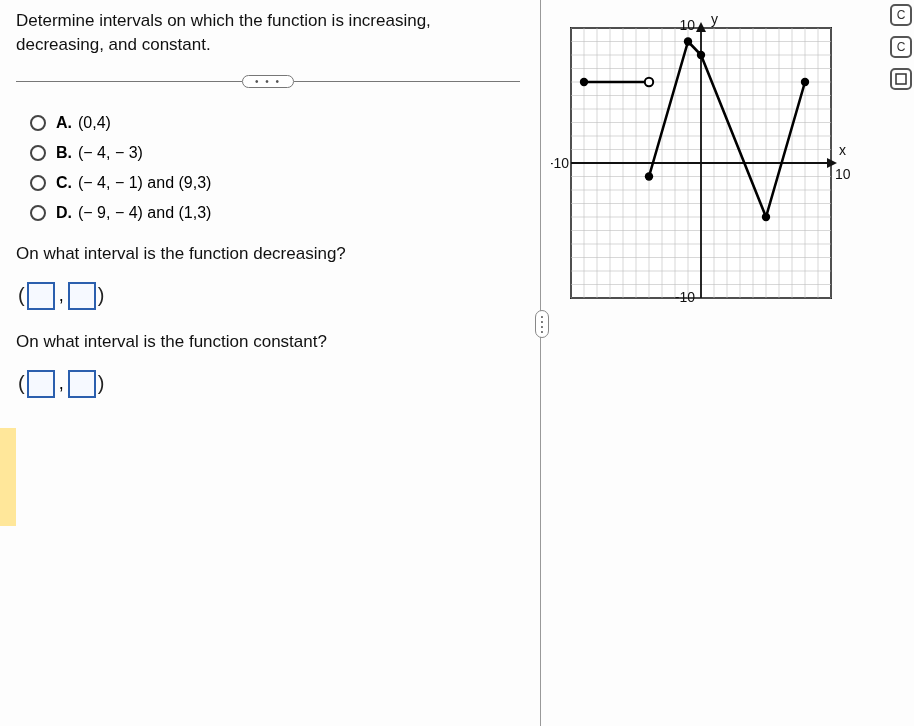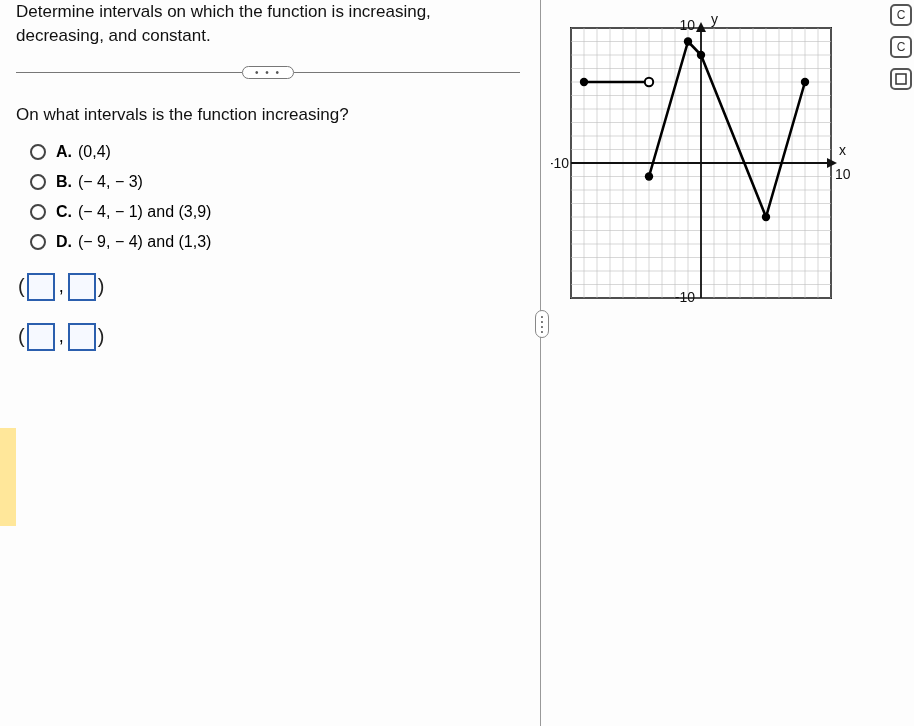--- a/index.html
+++ b/index.html
@@ -10,21 +10,21 @@
       height: 726px;
       position: relative;
       overflow: hidden;
     }
     .content-wrapper {
       display: flex;
       height: 100%;
     }
     .left-column {
       width: 540px;
-      padding: 0 20px 20px 16px;
+      padding: 9px 20px 20px 16px;
       position: relative;
     }
     .right-column {
       flex: 1;
       padding: 8px 10px;
       position: relative;
       border-left: 1px solid #999;
     }
     .question-text {
       font-size: 17px;
@@ -164,53 +164,54 @@
 <div class="content-wrapper">
   <div class="left-column">
     <p class="question-text">Determine intervals on which the function is increasing, decreasing, and constant.</p>
 
     <div class="divider-row">
       <div class="divider-line"></div>
       <div class="divider-pill">• • •</div>
       <div class="divider-line"></div>
     </div>
 
-    <p class="sub-question">On what intervals is the function increasing?</p>
 
     <div class="options">
       <div class="option">
         <span class="radio"></span>
         <span class="opt-letter">A.</span>
         <span>(0,4)</span>
       </div>
       <div class="option">
         <span class="radio"></span>
         <span class="opt-letter">B.</span>
         <span>(− 4, − 3)</span>
       </div>
       <div class="option">
         <span class="radio"></span>
         <span class="opt-letter">C.</span>
-        <span>(− 4, − 1) and (3,9)</span>
+        <span>(− 4, − 1) and (9,3)</span>
       </div>
       <div class="option">
         <span class="radio"></span>
         <span class="opt-letter">D.</span>
         <span>(− 9, − 4) and (1,3)</span>
       </div>
     </div>
 
+    <p class="sub-question">On what interval is the function decreasing?</p>
     <div class="input-group">
       <span class="paren">(</span>
       <input class="box-input" style="">
       <span class="comma">,</span>
       <input class="box-input" style="">
       <span class="paren">)</span>
     </div>
 
+    <p class="sub-question">On what interval is the function constant?</p>
     <div class="input-group">
       <span class="paren">(</span>
       <input class="box-input" style="">
       <span class="comma">,</span>
       <input class="box-input" style="">
       <span class="paren">)</span>
     </div>
   </div>
 
   <div class="right-column">

